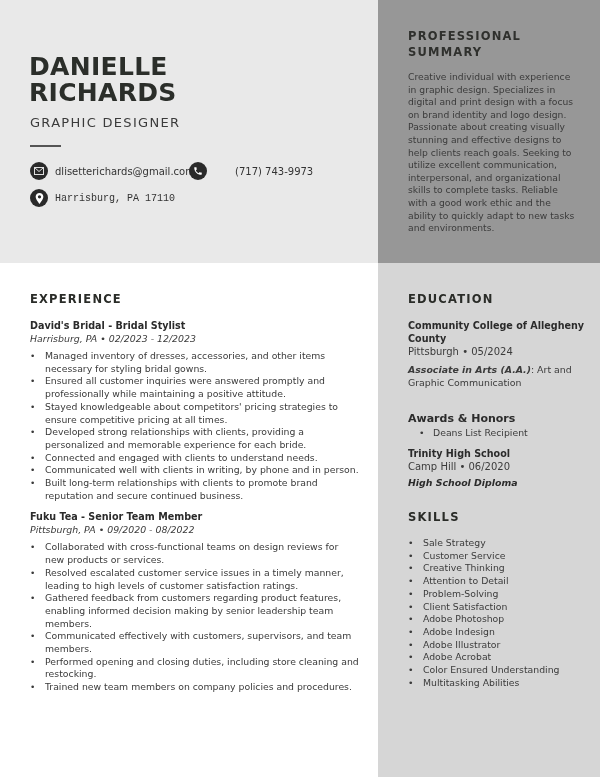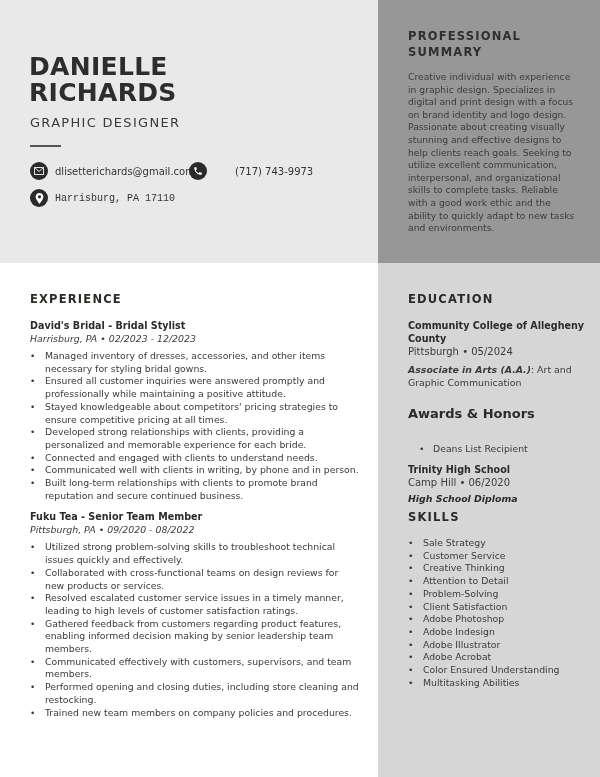--- a/index.html
+++ b/index.html
@@ -69,22 +69,22 @@
   ul.bullets li::before {
     content: "•"; position: absolute; left: 0; top: 0; font-size: 9px;
   }
 
   
   .edu-wrap { position: absolute; left: 408px; top: 292px; width: 180px; }
   .edu-school { font-weight: bold; font-size: 9.6px; line-height: 13px; color: #2b2b2b; margin-top: 13px; }
   .edu-meta { font-size: 10px; line-height: 13px; color: #3b3b3b; }
   .edu-degree { font-size: 9.4px; line-height: 13px; color: #3b3b3b; margin-top: 5px; }
   .edu-degree b { font-style: italic; font-weight: bold; }
-  .awards-head { font-weight: bold; font-size: 13px; color: #2b2b2b; margin-top: 17px; }
-  .awards-list { list-style: none; margin-top: 21px; }
+  .awards-head { font-weight: bold; font-size: 11px; color: #2b2b2b; margin-top: 23px; }
+  .awards-list { list-style: none; margin-top: 1px; }
   .awards-list li { position: relative; padding-left: 25px; font-size: 9.3px; line-height: 13px; color: #3b3b3b; }
   .awards-list li::before { content: "•"; position: absolute; left: 11px; }
   .hs-school { font-weight: bold; font-size: 9.6px; line-height: 13px; color: #2b2b2b; margin-top: 8px; }
   .hs-diploma { font-style: italic; font-weight: bold; font-size: 9.4px; color: #2b2b2b; margin-top: 4px; }
 
   
   .skills-wrap { position: absolute; left: 408px; top: 510px; width: 180px; }
   .skills-list { list-style: none; margin-top: 13px; }
   .skills-list li { position: relative; padding-left: 15px; font-size: 9.3px; line-height: 12.7px; color: #3b3b3b; }
   .skills-list li::before { content: "•"; position: absolute; left: 0; }
@@ -152,21 +152,20 @@
       <li>Connected and engaged with clients to understand needs.</li>
       <li>Communicated well with clients in writing, by phone and in person.</li>
       <li>Built long-term relationships with clients to promote brand reputation and secure continued business.</li>
     </ul>
   </div>
 
   <div class="job">
     <div class="job-title">Fuku Tea - Senior Team Member</div>
     <div class="job-meta">Pittsburgh, PA  •  09/2020 - 08/2022</div>
     <ul class="bullets">
-      <li>Utilized strong problem-solving skills to troubleshoot technical issues quickly and effectively.</li>
       <li>Collaborated with cross-functional teams on design reviews for new products or services.</li>
       <li>Resolved escalated customer service issues in a timely manner, leading to high levels of customer satisfaction ratings.</li>
       <li>Gathered feedback from customers regarding product features, enabling informed decision making by senior leadership team members.</li>
       <li>Communicated effectively with customers, supervisors, and team members.</li>
       <li>Performed opening and closing duties, including store cleaning and restocking.</li>
       <li>Trained new team members on company policies and procedures.</li>
     </ul>
   </div>
 </div>
 

